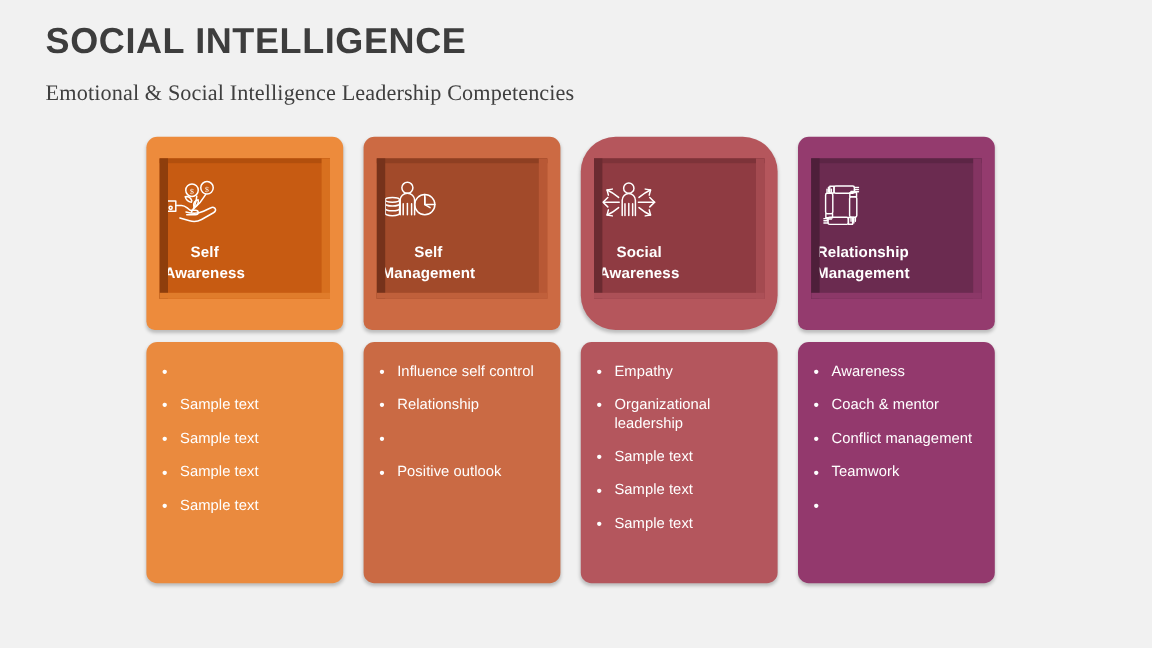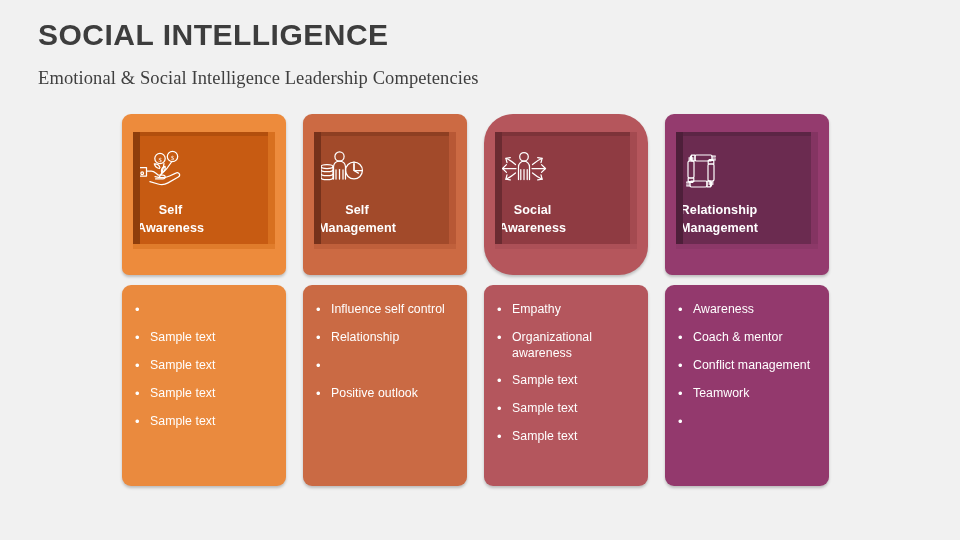--- a/index.html
+++ b/index.html
@@ -284,21 +284,21 @@
         </div>
       </div>
       <div class="card-bottom" style="background: rgb(180, 86, 93);">
         <ul class="bullet-list">
           <li class="bullet-item">
             <span class="bullet-dot">•</span>
             <span class="bullet-text">Empathy</span>
           </li>
           <li class="bullet-item">
             <span class="bullet-dot">•</span>
-            <span class="bullet-text">Organizational awareness</span>
+            <span class="bullet-text">Organizational leadership</span>
           </li>
           <li class="bullet-item">
             <span class="bullet-dot">•</span>
             <span class="bullet-text">Sample text</span>
           </li>
           <li class="bullet-item">
             <span class="bullet-dot">•</span>
             <span class="bullet-text">Sample text</span>
           </li>
           <li class="bullet-item">

